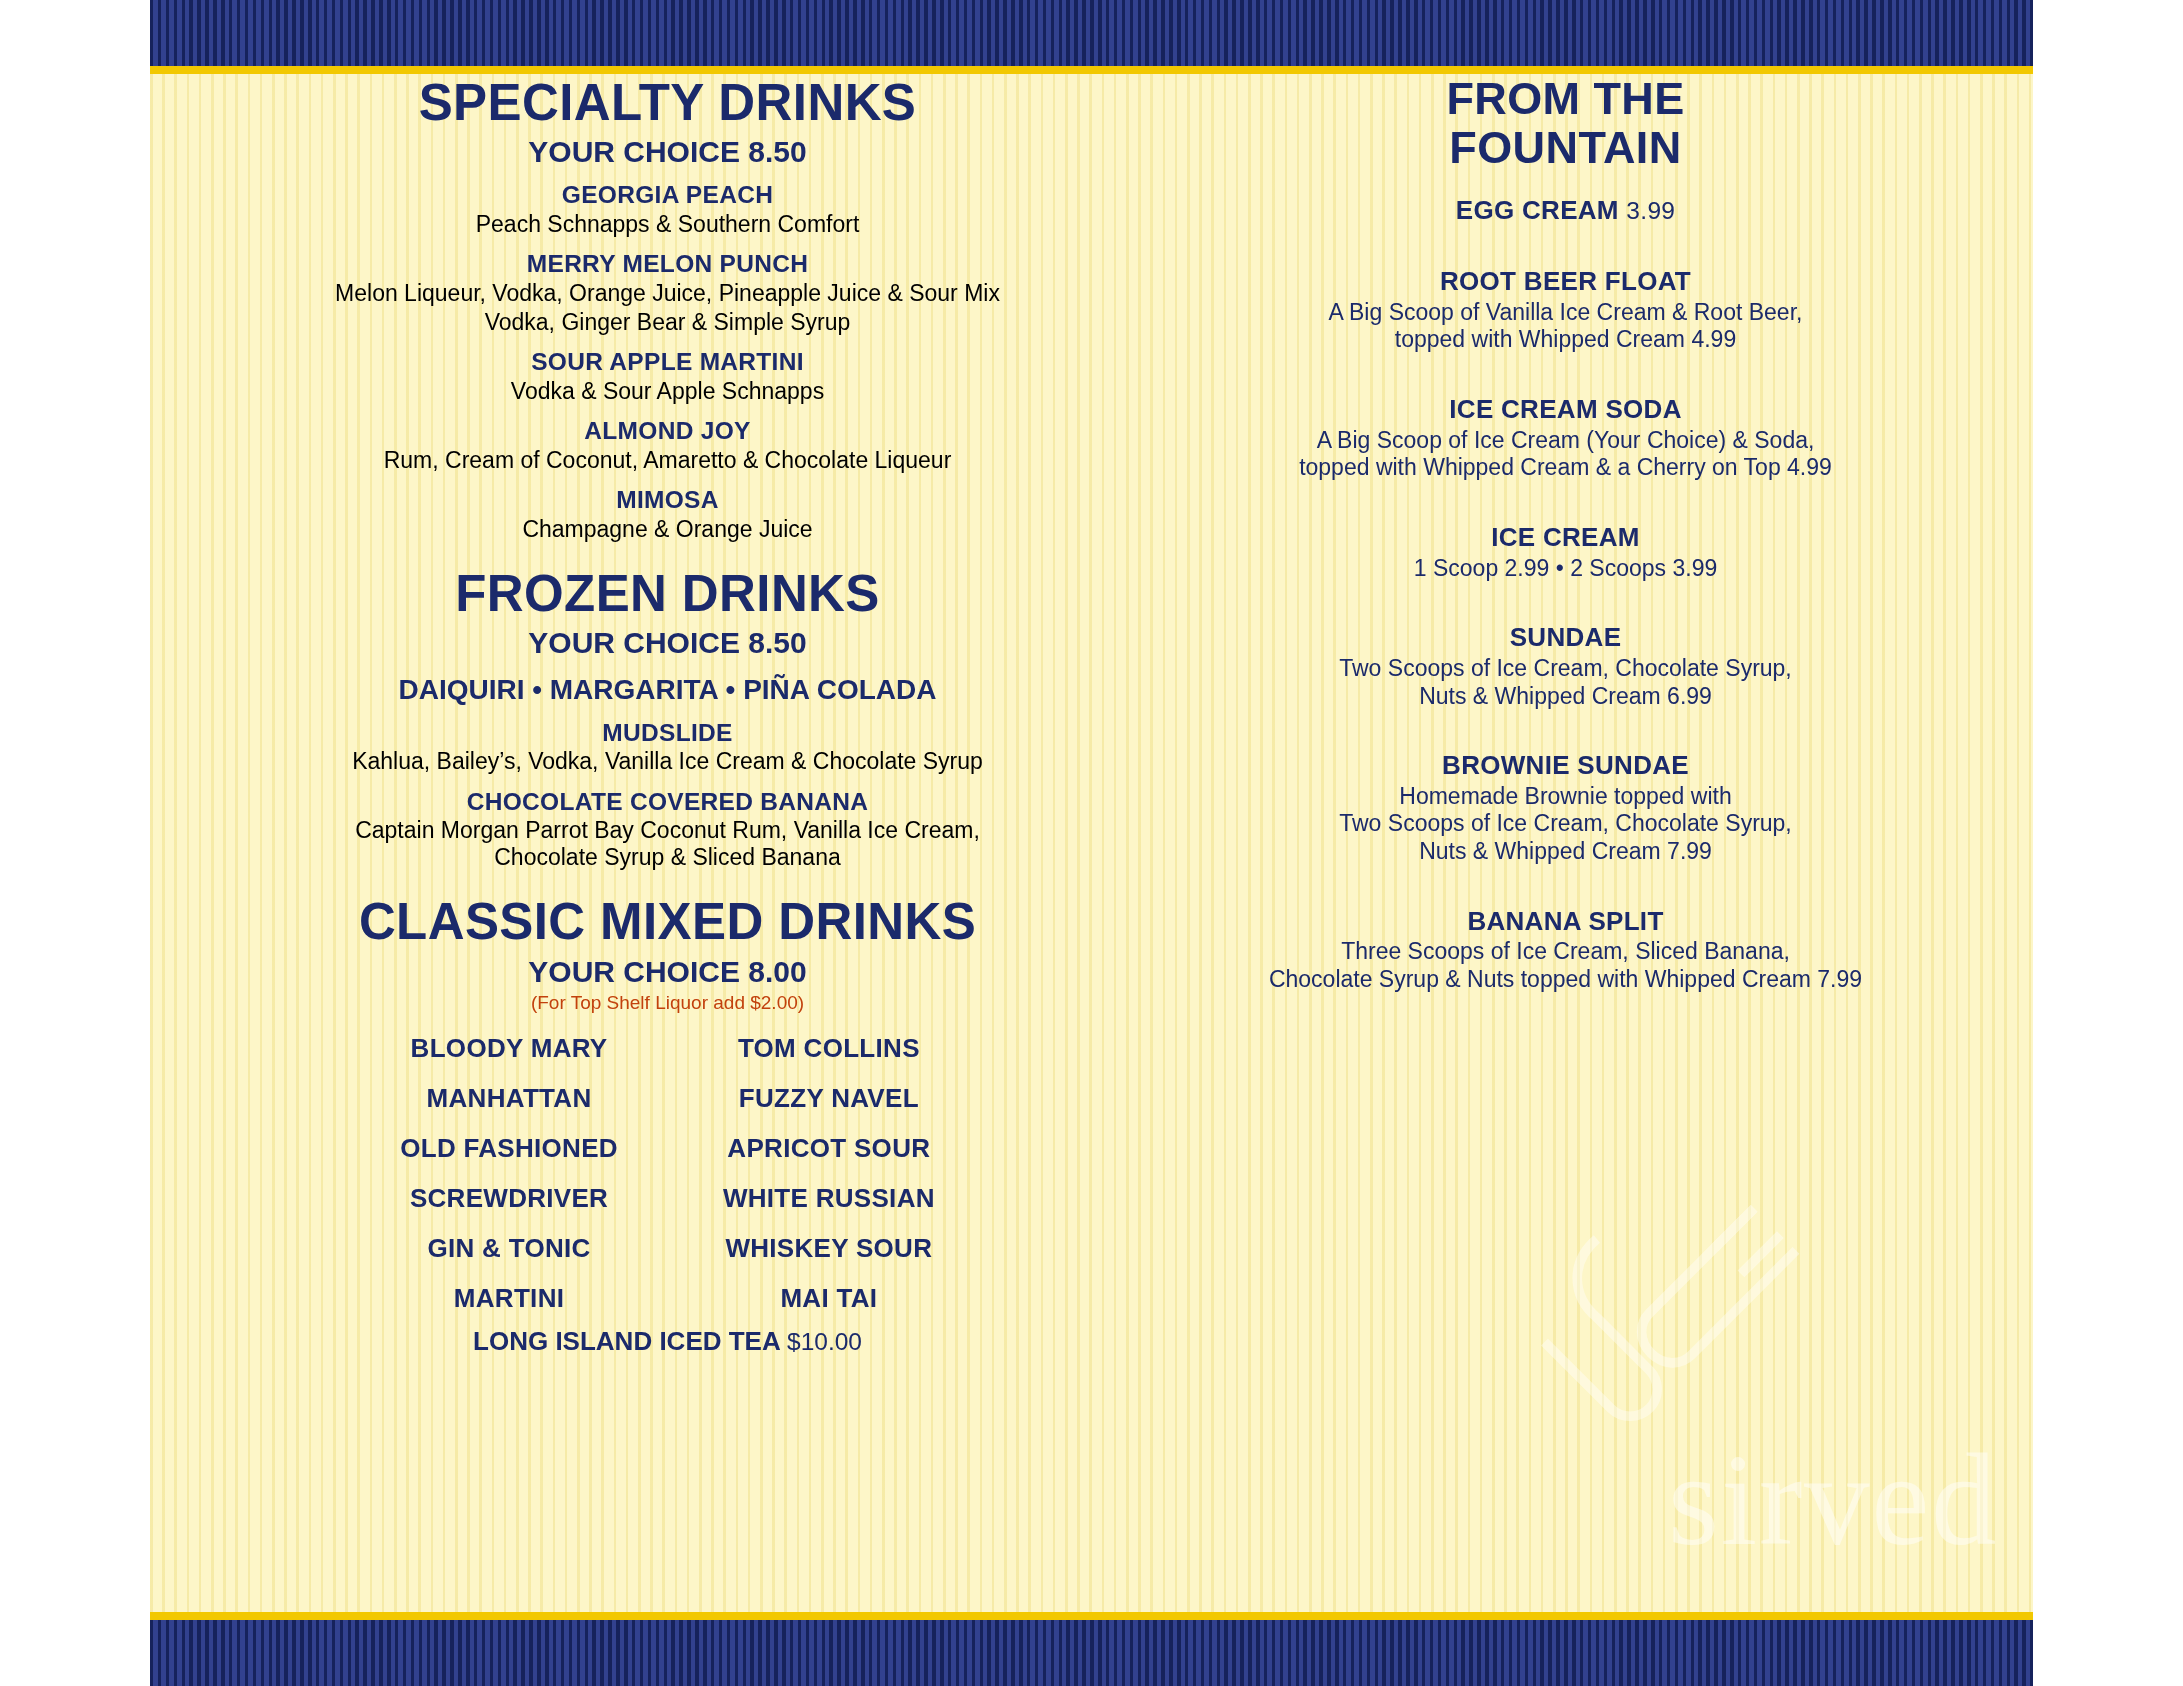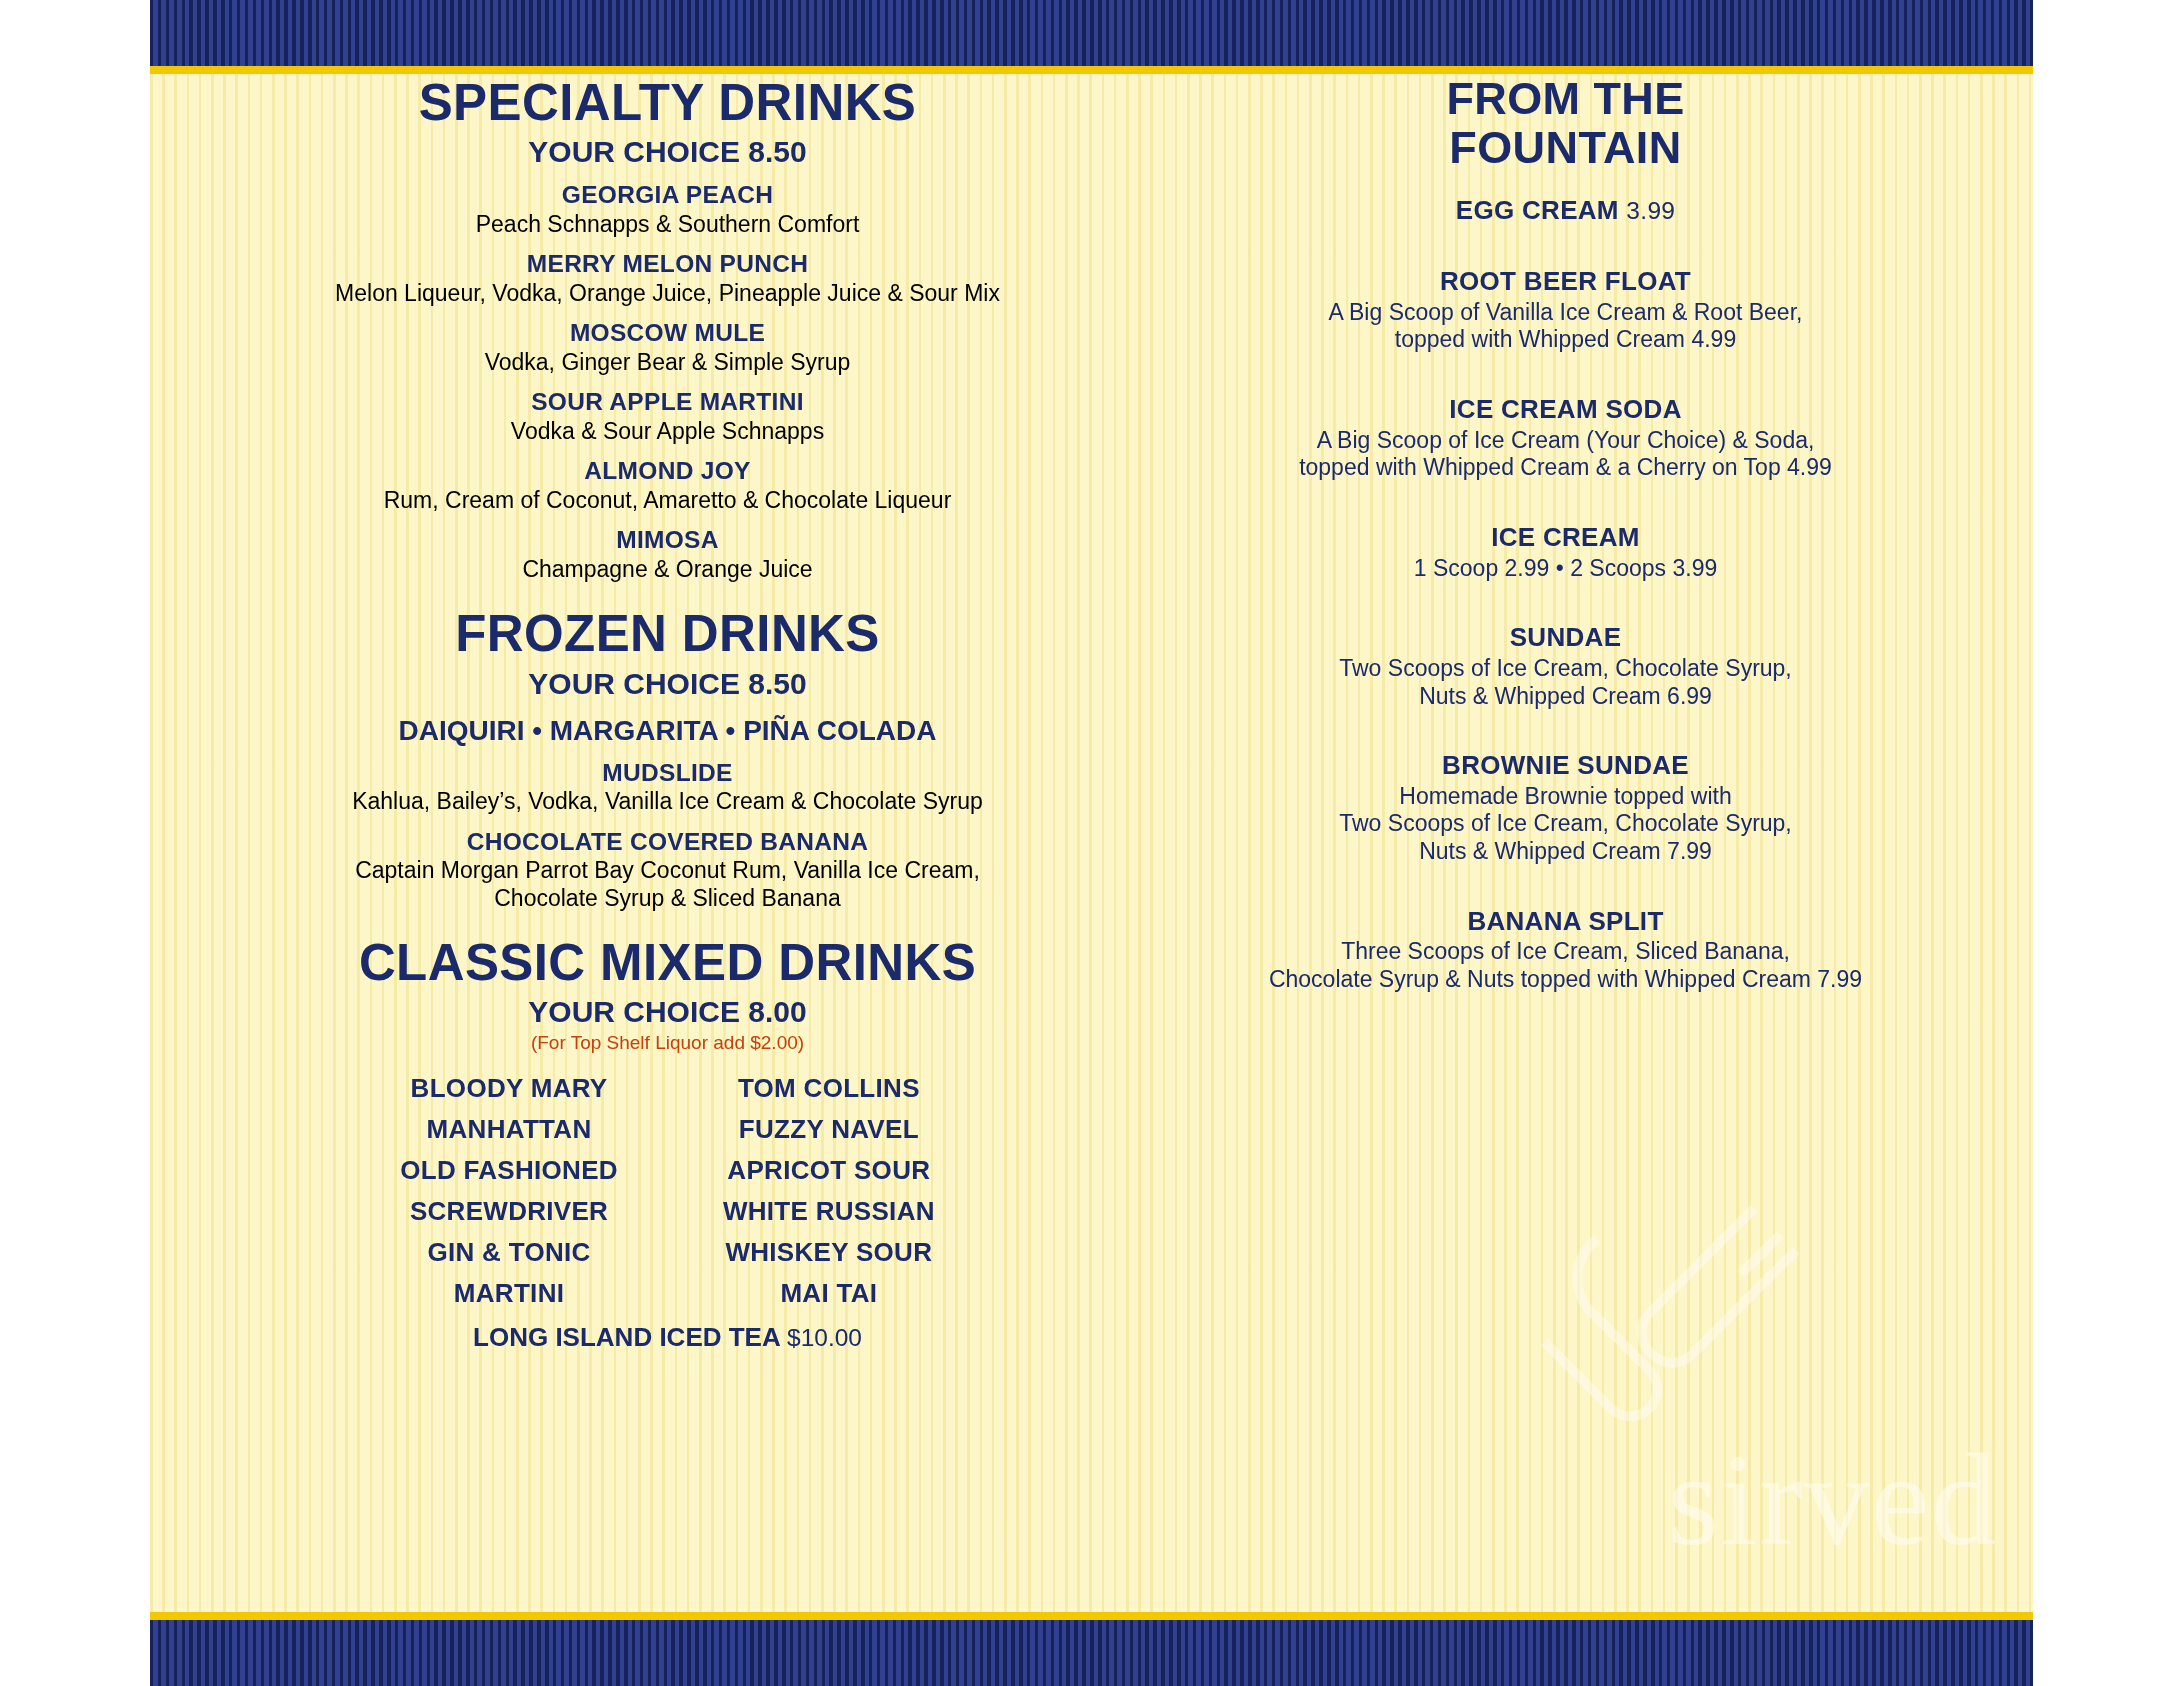--- a/index.html
+++ b/index.html
@@ -166,21 +166,21 @@
 
   .mixed-grid {
     display: flex;
     justify-content: center;
     gap: 105px;
     margin-top: 19px;
   }
   .mixed-col {
     display: flex;
     flex-direction: column;
-    gap: 10px;
+    gap: 19px;
   }
   .mixed-item {
     color: #1b2a6b;
     font-weight: bold;
     font-size: 26px;
     letter-spacing: 0.3px;
   }
   .lit-line {
     margin-top: 12.2px;
     color: #1b2a6b;
@@ -246,21 +246,20 @@
 
           <div>
             <p class="item-name">GEORGIA PEACH</p>
             <p class="item-desc">Peach Schnapps &amp; Southern Comfort</p>
           </div>
           <div>
             <p class="item-name">MERRY MELON PUNCH</p>
             <p class="item-desc">Melon Liqueur, Vodka, Orange Juice, Pineapple Juice &amp; Sour Mix</p>
           </div>
           <div>
-            <p class="item-name">MOSCOW MULE</p>
             <p class="item-desc">Vodka, Ginger Bear &amp; Simple Syrup</p>
           </div>
           <div>
             <p class="item-name">SOUR APPLE MARTINI</p>
             <p class="item-desc">Vodka &amp; Sour Apple Schnapps</p>
           </div>
           <div>
             <p class="item-name">ALMOND JOY</p>
             <p class="item-desc">Rum, Cream of Coconut, Amaretto &amp; Chocolate Liqueur</p>
           </div>

